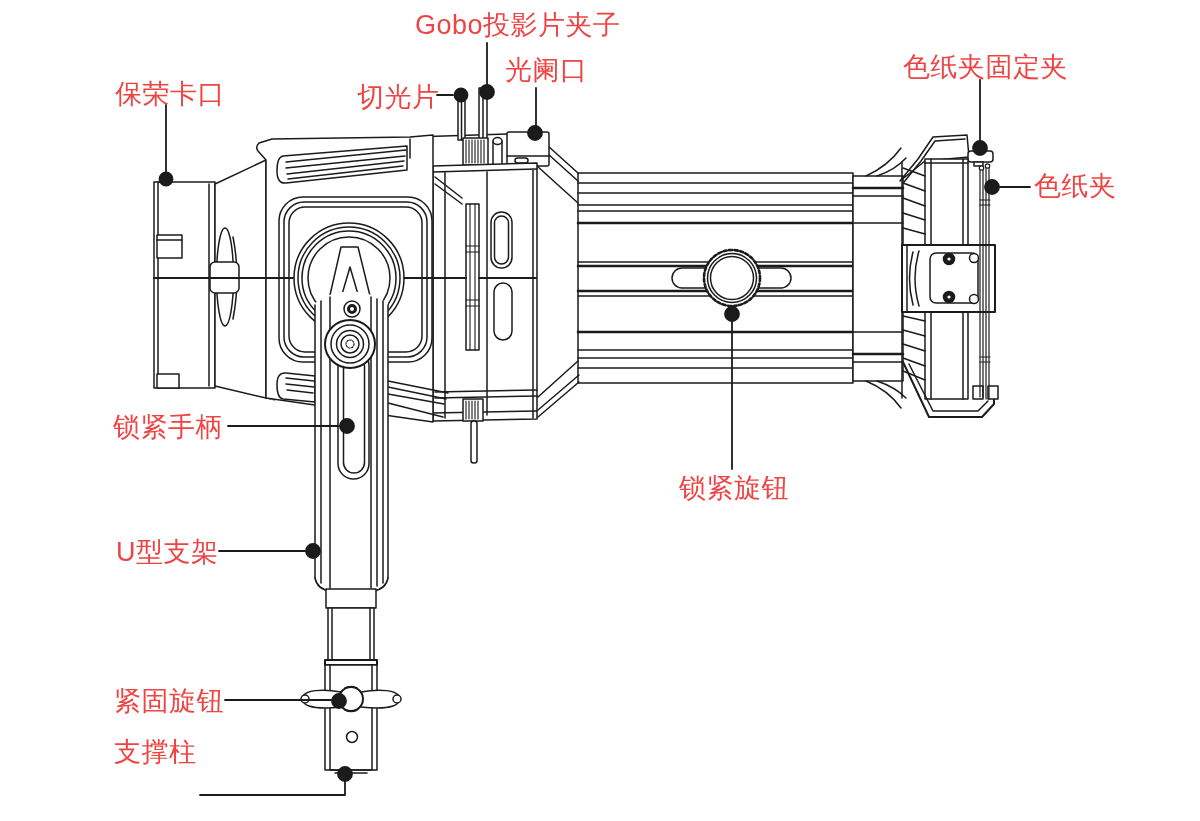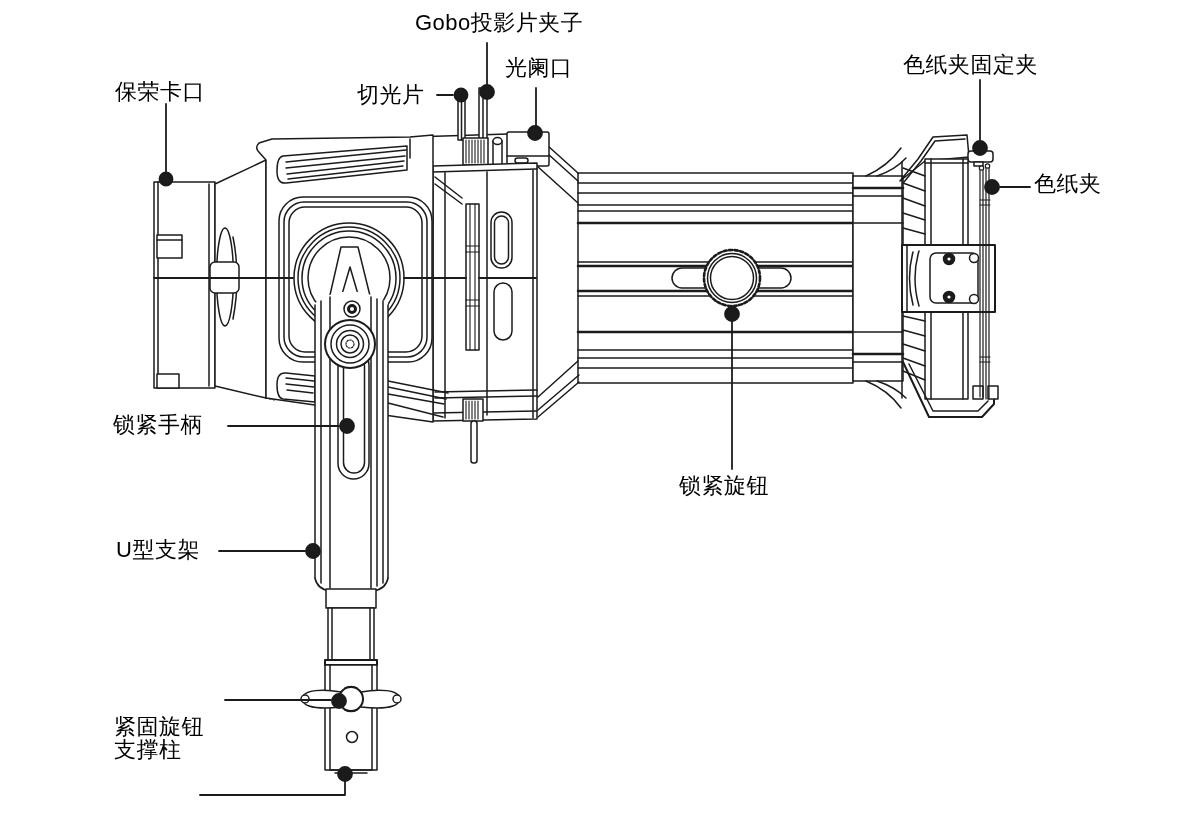--- a/index.html
+++ b/index.html
@@ -6,24 +6,24 @@
   .canvas{
     position:relative;
     width:1200px;height:821px;
     background:#ffffff;
     font-family:"Liberation Sans","DejaVu Sans",sans-serif;
     overflow:hidden;
   }
   .canvas svg{position:absolute;left:0;top:0;}
   .part-label{
     position:absolute;
-    font-size:22px;
+    font-size:27px;
     line-height:1.05;
     font-weight:500;
-    color:#000000;
+    color:#ef4444;
     white-space:nowrap;
     letter-spacing:0.5px;
   }
 </style>
 </head>
 <body>
 
 <div class="canvas">
 
   <svg width="1200" height="821" viewBox="0 0 1200 821">
@@ -238,15 +238,15 @@
 
   <div class="part-label" style="left:415px;top:11px;">Gobo投影片夹子</div>
   <div class="part-label" style="left:505px;top:56px;">光阑口</div>
   <div class="part-label" style="left:357px;top:83px;">切光片</div>
   <div class="part-label" style="left:115px;top:80px;">保荣卡口</div>
   <div class="part-label" style="left:903px;top:53px;">色纸夹固定夹</div>
   <div class="part-label" style="left:1034px;top:172px;">色纸夹</div>
   <div class="part-label" style="left:113px;top:413px;">锁紧手柄</div>
   <div class="part-label" style="left:679px;top:474px;font-family:Liberation Serif, serif;">锁紧旋钮</div>
   <div class="part-label" style="left:116px;top:538px;text-align:right;">U型支架</div>
-  <div class="part-label" style="left:114px;top:715px;">紧固旋钮</div>
+  <div class="part-label" style="left:114px;top:687px;">紧固旋钮</div>
   <div class="part-label" style="left:114px;top:738px;">支撑柱</div>
 </div>
 
 </body></html>

